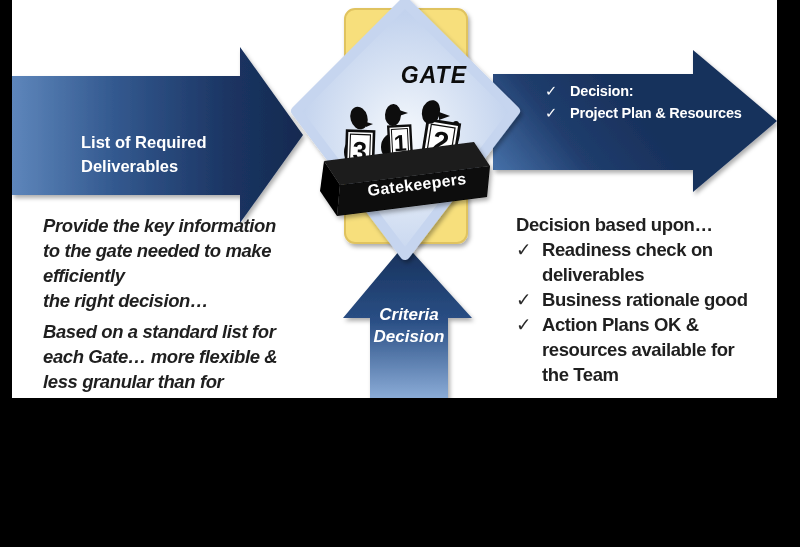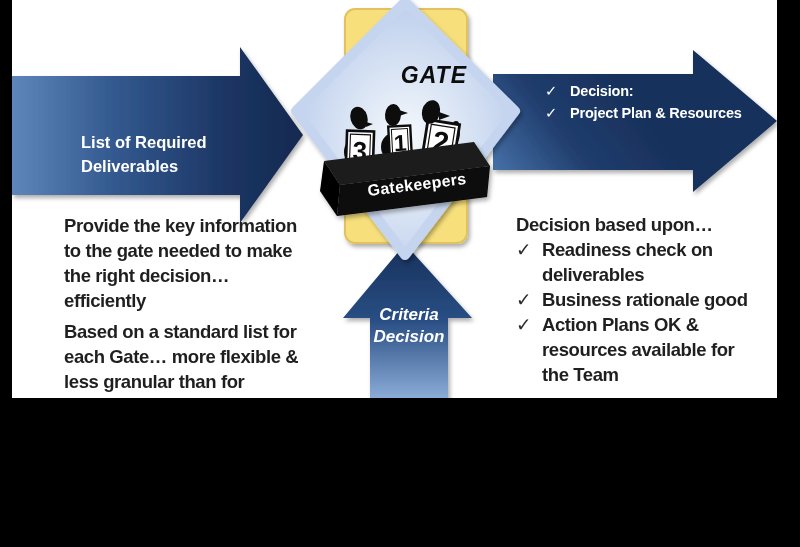--- a/index.html
+++ b/index.html
@@ -13,21 +13,21 @@
   .gate-title{left:333px;top:62px;width:122px;text-align:right;color:#0d0d0d;
               font-style:italic;font-weight:bold;font-size:23px;letter-spacing:1px;}
   .bench-label{left:330px;top:176px;width:150px;text-align:center;color:#fff;font-weight:bold;
                font-size:16px;letter-spacing:.3px;transform:rotate(-7deg);}
   .ra-list{left:533px;top:81px;color:#fff;font-weight:bold;font-size:14.5px;line-height:21.5px;letter-spacing:-.2px;}
   .ra-row{display:flex;}
   .ra-row .chk{width:25px;font-weight:400;}
   .ua-label{left:351px;top:304px;width:92px;text-align:center;color:#fff;
             font-style:italic;font-weight:bold;font-size:17px;line-height:22px;}
   .notes{color:#1f1f1f;font-weight:bold;font-size:18.5px;line-height:25px;letter-spacing:-.4px;}
-  .left-notes{left:52px;top:213px;}
+  .left-notes{left:31px;top:213px;font-style:italic;}
   .left-notes .para2{margin-top:6px;}
   .right-notes{left:504px;top:212px;}
   .rn-row{display:flex;}
   .rn-row .chk{width:26px;font-weight:400;color:#2b2b2b;}
 </style>
 </head>
 <body>
 
 <div class="stage">
   <div class="slide">
@@ -144,22 +144,22 @@
 
     <div class="ovl ua-label">
       <div>Criteria</div>
       <div>Decision</div>
     </div>
 
     <div class="ovl notes left-notes">
       <div class="para1">
         <div>Provide the key information</div>
         <div>to the gate needed to make</div>
+        <div>efficiently</div>
         <div>the right decision…</div>
-        <div>efficiently</div>
       </div>
       <div class="para2">
         <div>Based on a standard list for</div>
         <div>each Gate… more flexible &amp;</div>
         <div>less granular than for</div>
         <div>check-list type Gates?</div>
       </div>
     </div>
 
     <div class="ovl notes right-notes">

